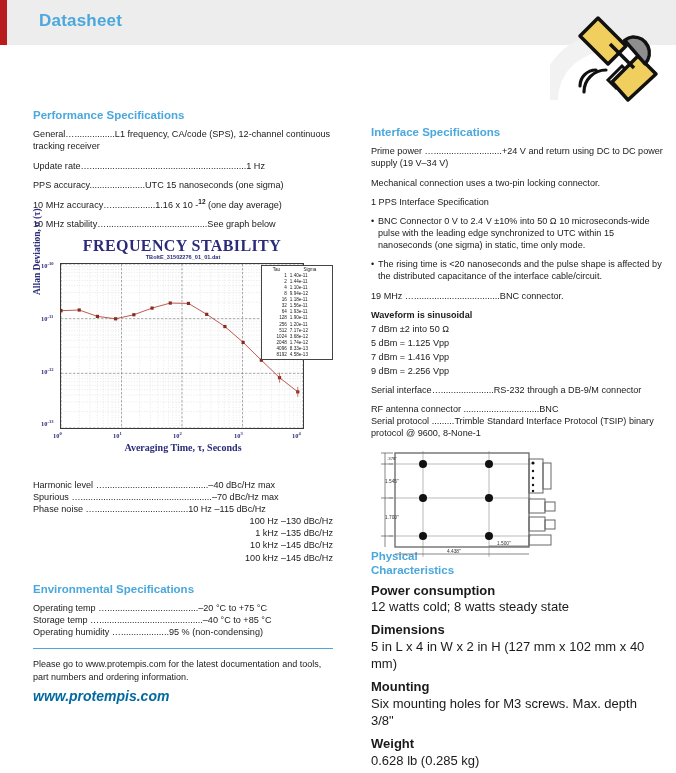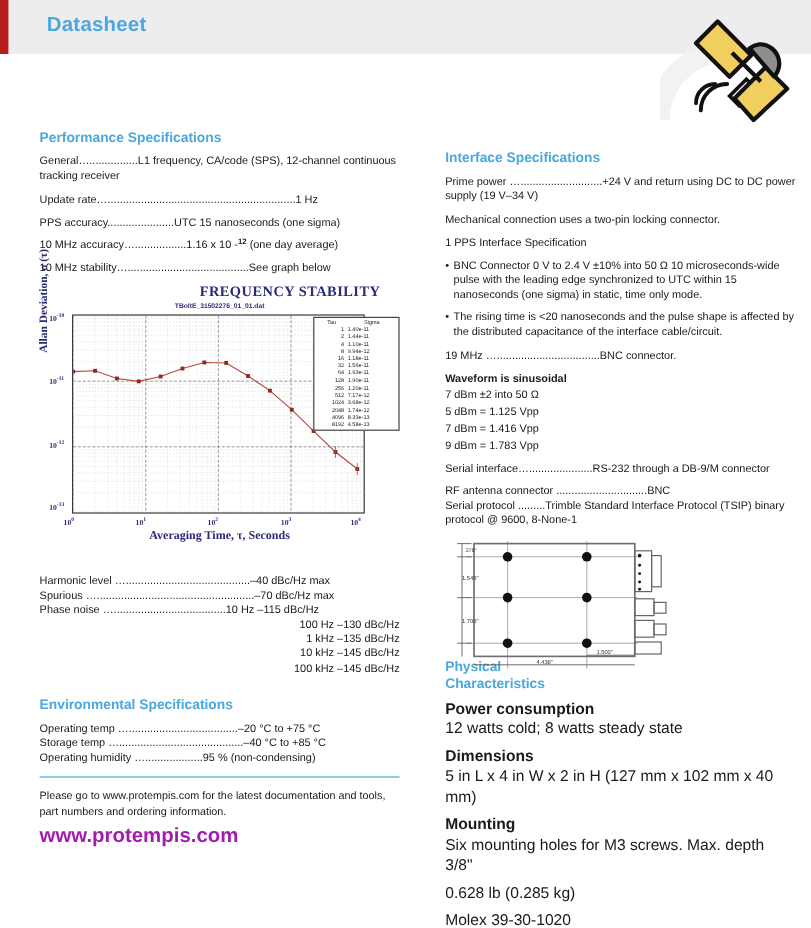--- a/index.html
+++ b/index.html
@@ -65,37 +65,37 @@
   }
   ul.bul li:before {
     content: "\2022";
     position: absolute; left: 0; top: 0;
   }
   .divider {
     border: none; border-top: 1.3px solid #4aa8dd;
     margin: 10px 0 9px 0;
   }
   .footnote { font-size: 9px; line-height: 1.45; margin:0 0 4px 0; }
-  .weburl { font-size: 17px; font-weight: bold; color: #a21caf; }
+  .weburl { font-size: 14px; font-weight: bold; color: #0369a1; font-style: italic; }
 
   .phys-block { font-size: 13px; line-height: 1.3; margin-bottom: 6px; }
   .phys-block .h { font-weight: bold; display:block; }
 
   
   .chart-box {
     position: relative;
     width: 300px; height: 232px;
     margin: 2px 0 10px 0;
     background: #ffffff;
     font-family: "Liberation Serif", serif;
   }
   .chart-title {
-    position:absolute; left:0; right:16px; top:0;
-    text-align:right;
-    font-size: 12px; font-weight: bold;
+    position:absolute; left:0; right:2px; top:0;
+    text-align:center;
+    font-size: 16px; font-weight: bold;
     color:#2b2b7a; letter-spacing:.4px;
   }
   .chart-sub {
     position:absolute; left:0; right:0; top:17px;
     text-align:center; font-size:5.6px; color:#2b2b7a;
     font-family:"Liberation Sans", sans-serif; font-weight:bold;
   }
   .plot {
     position:absolute; left:27px; top:26px;
     width: 244px; height: 166px;
@@ -382,21 +382,21 @@
   <ul class="bul">
     <li>BNC Connector 0 V to 2.4 V ±10% into 50 Ω 10 microseconds-wide pulse with the leading edge synchronized to UTC within 15 nanoseconds (one sigma) in static, time only mode.</li>
     <li>The rising time is &lt;20 nanoseconds and the pulse shape is affected by the distributed capacitance of the interface cable/circuit.</li>
   </ul>
 
   <p class="spec">19 MHz …..................................BNC connector.</p>
   <p class="spec bold tight">Waveform is sinusoidal</p>
   <p class="spec tight">7 dBm ±2 into 50 Ω</p>
   <p class="spec tight">5 dBm = 1.125 Vpp</p>
   <p class="spec tight">7 dBm = 1.416 Vpp</p>
-  <p class="spec">9 dBm = 1.783 Vpp</p>
+  <p class="spec">9 dBm = 2.256 Vpp</p>
 
   <p class="spec">Serial interface….....................RS-232 through a DB-9/M connector</p>
   <p class="spec nogap">RF antenna connector ..............................BNC</p>
   <p class="spec">Serial protocol .........Trimble Standard Interface Protocol (TSIP) binary protocol @ 9600, 8-None-1</p>
 
   <div style="position:relative;height:112px;margin-top:2px;">
     <svg width="292" height="112" viewBox="0 0 292 112">
       <g stroke="#8a8a8a" stroke-width="0.6" fill="none">
         <line x1="52" y1="4" x2="52" y2="110"></line>
         <line x1="118" y1="4" x2="118" y2="110"></line>
@@ -459,19 +459,20 @@
   </div>
   <div class="phys-block">
     <span class="h">Dimensions</span>
     <span>5 in L x 4 in W x 2 in H (127 mm x 102 mm x 40 mm)</span>
   </div>
   <div class="phys-block">
     <span class="h">Mounting</span>
     <span>Six mounting holes for M3 screws. Max. depth 3/8"</span>
   </div>
   <div class="phys-block">
+    <span class="h">Weight</span>
     <span>0.628 lb (0.285 kg)</span>
   </div>
   <div class="phys-block">
     <span>Molex 39-30-1020</span>
   </div>
 </div>
 </div>
 
 </body></html>

